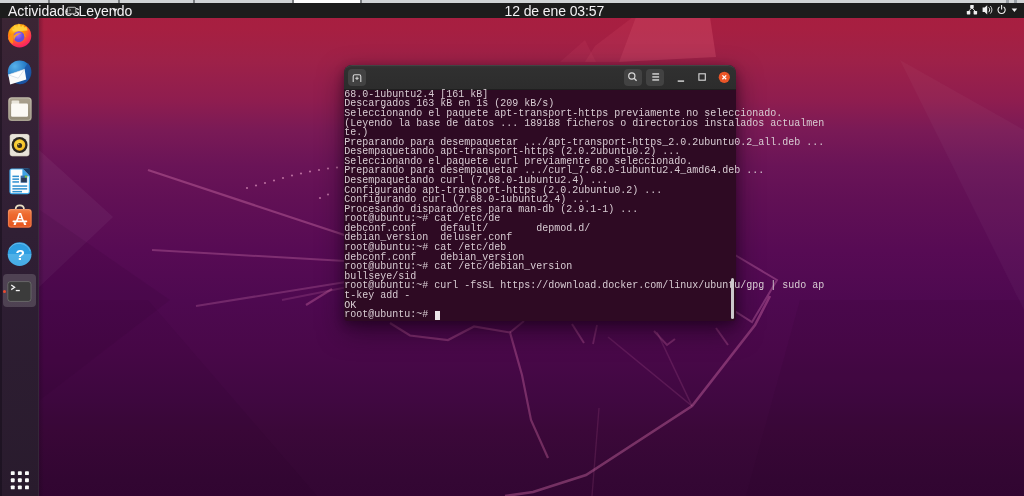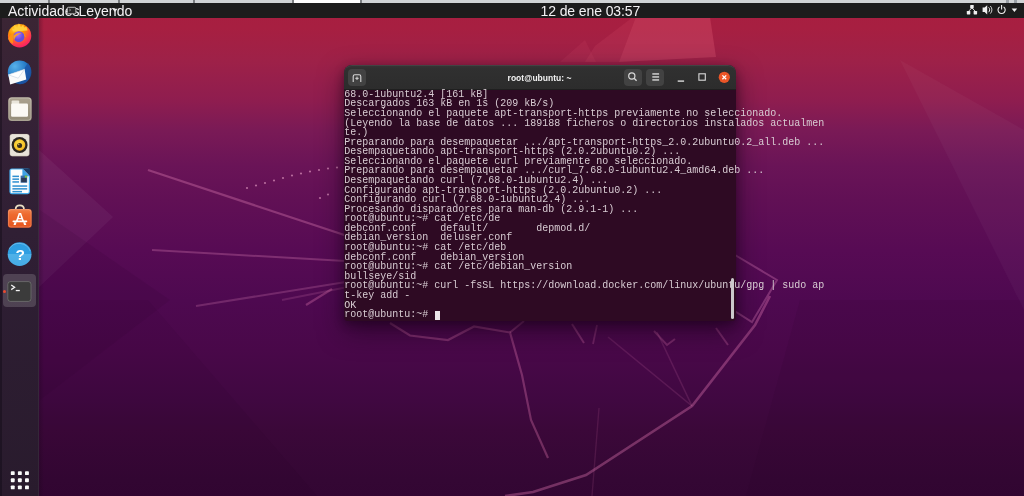--- a/index.html
+++ b/index.html
@@ -12,21 +12,21 @@
       #4e0950 300px, #490849 350px, #400841 400px, #3b0839 430px,
       #340734 480px, #330633 496px);}
   #patt{position:absolute;left:0;top:0;}
   #topstrip{position:absolute;left:0;top:0;width:1024px;height:3px;background:#d0d3d5;}
   .tsep{position:absolute;top:0;height:3px;width:2px;background:#7a7d80;}
   #tswhite{position:absolute;left:294px;top:0;width:66px;height:3px;background:#fdfdfd;}
   #topbar{position:absolute;left:0;top:3px;width:1024px;height:15px;background:#1c1c1c;
     color:#f4f2f4;font-size:14px;}
   #activ{position:absolute;left:8px;top:1.5px;line-height:12px;}
   #termmenu{position:absolute;left:78.5px;top:1.5px;line-height:12px;}
-  #clock{position:absolute;left:504.5px;top:1.5px;line-height:12px;letter-spacing:-0.1px;margin-left:36px;}
+  #clock{position:absolute;left:504.5px;top:1.5px;line-height:12px;letter-spacing:-0.1px;}
   #dock{position:absolute;left:0;top:18px;width:39px;height:478px;
     background:linear-gradient(to bottom,#3b2534 0px,#342136 120px,#2e1e33 260px,#291b2d 478px);}
   #termtile{position:absolute;left:3px;top:256px;width:33px;height:33px;border-radius:4px;
     background:rgba(255,255,255,0.16);}
   #rundot{position:absolute;left:3.2px;top:271.5px;width:3px;height:3px;border-radius:50%;background:#e8492f;}
   #win{position:absolute;left:343.5px;top:65px;width:392px;height:255.5px;
     border-radius:8px 8px 4px 4px;
     box-shadow:0 10px 26px rgba(20,0,20,0.55), 0 3px 10px rgba(20,0,20,0.4);
     background:#2e0a23;}
   #titlebar{position:absolute;left:0;top:0;width:392px;height:25px;
@@ -247,21 +247,20 @@
       <rect x="25" y="467.4" width="3.9" height="3.9" rx="0.9"></rect>
     </g>
   </svg>
 </div>
 <div id="win">
   <div id="titlebar">
     <div class="tbtn" style="left:4px"></div>
     <div class="tbtn" style="left:280.1px"></div>
     <div class="tbtn" style="left:302.7px"></div>
   </div>
-  <div id="title">root@ubuntu: ~</div>
   <svg width="392" height="26" style="position:absolute;left:0;top:0">
 
     <path d="M9.2 17 v-5.6 a1.6 1.6 0 0 1 1.6 -1.6 h4.4 a1.6 1.6 0 0 1 1.6 1.6 v5.6" fill="none" stroke="#d8d8d8" stroke-width="1.1"></path>
     <path d="M13 11.6 v3.4 M11.3 13.3 h3.4" stroke="#d8d8d8" stroke-width="1"></path>
 
     <circle cx="287.8" cy="11" r="3.1" fill="none" stroke="#d8d8d8" stroke-width="1.2"></circle>
     <line x1="290.1" y1="13.3" x2="292.6" y2="15.8" stroke="#d8d8d8" stroke-width="1.3"></line>
 
     <g fill="#cfcfcf">
       <rect x="308.3" y="8.2" width="6.8" height="1.5"></rect>

